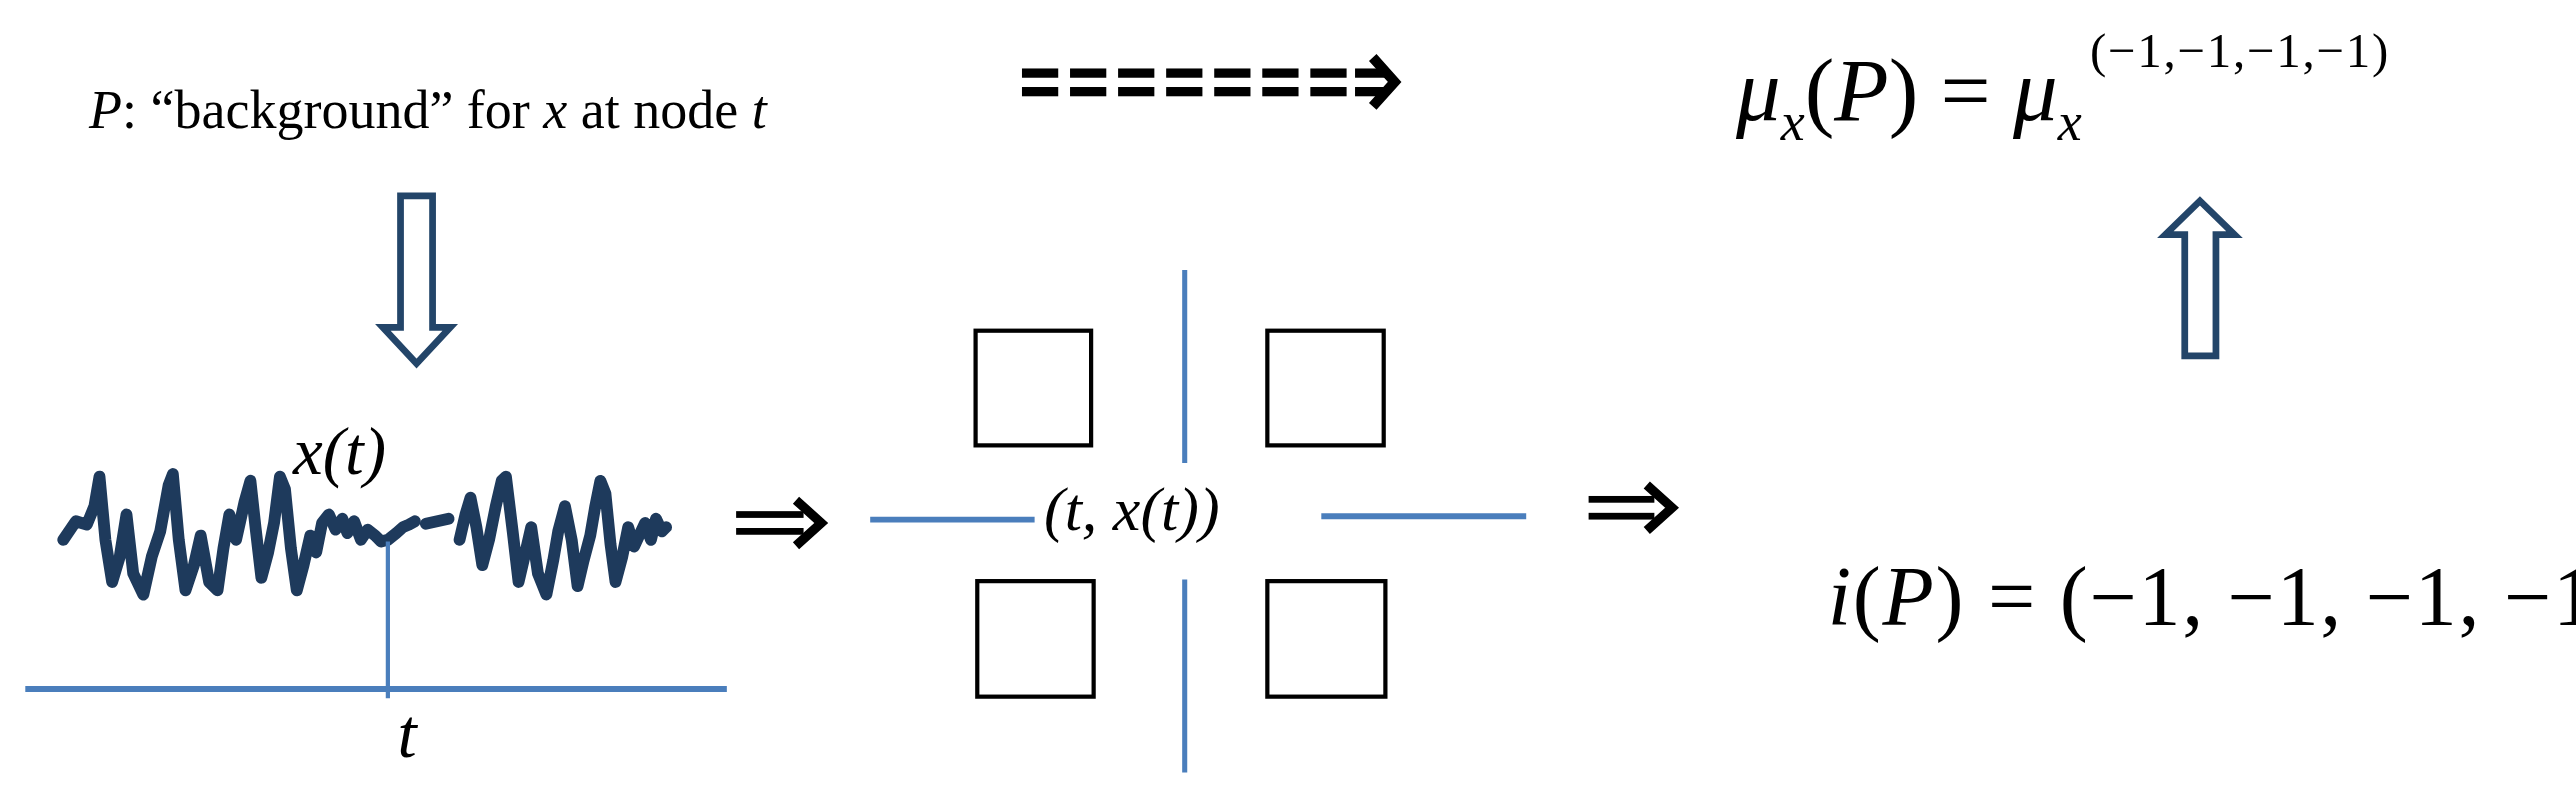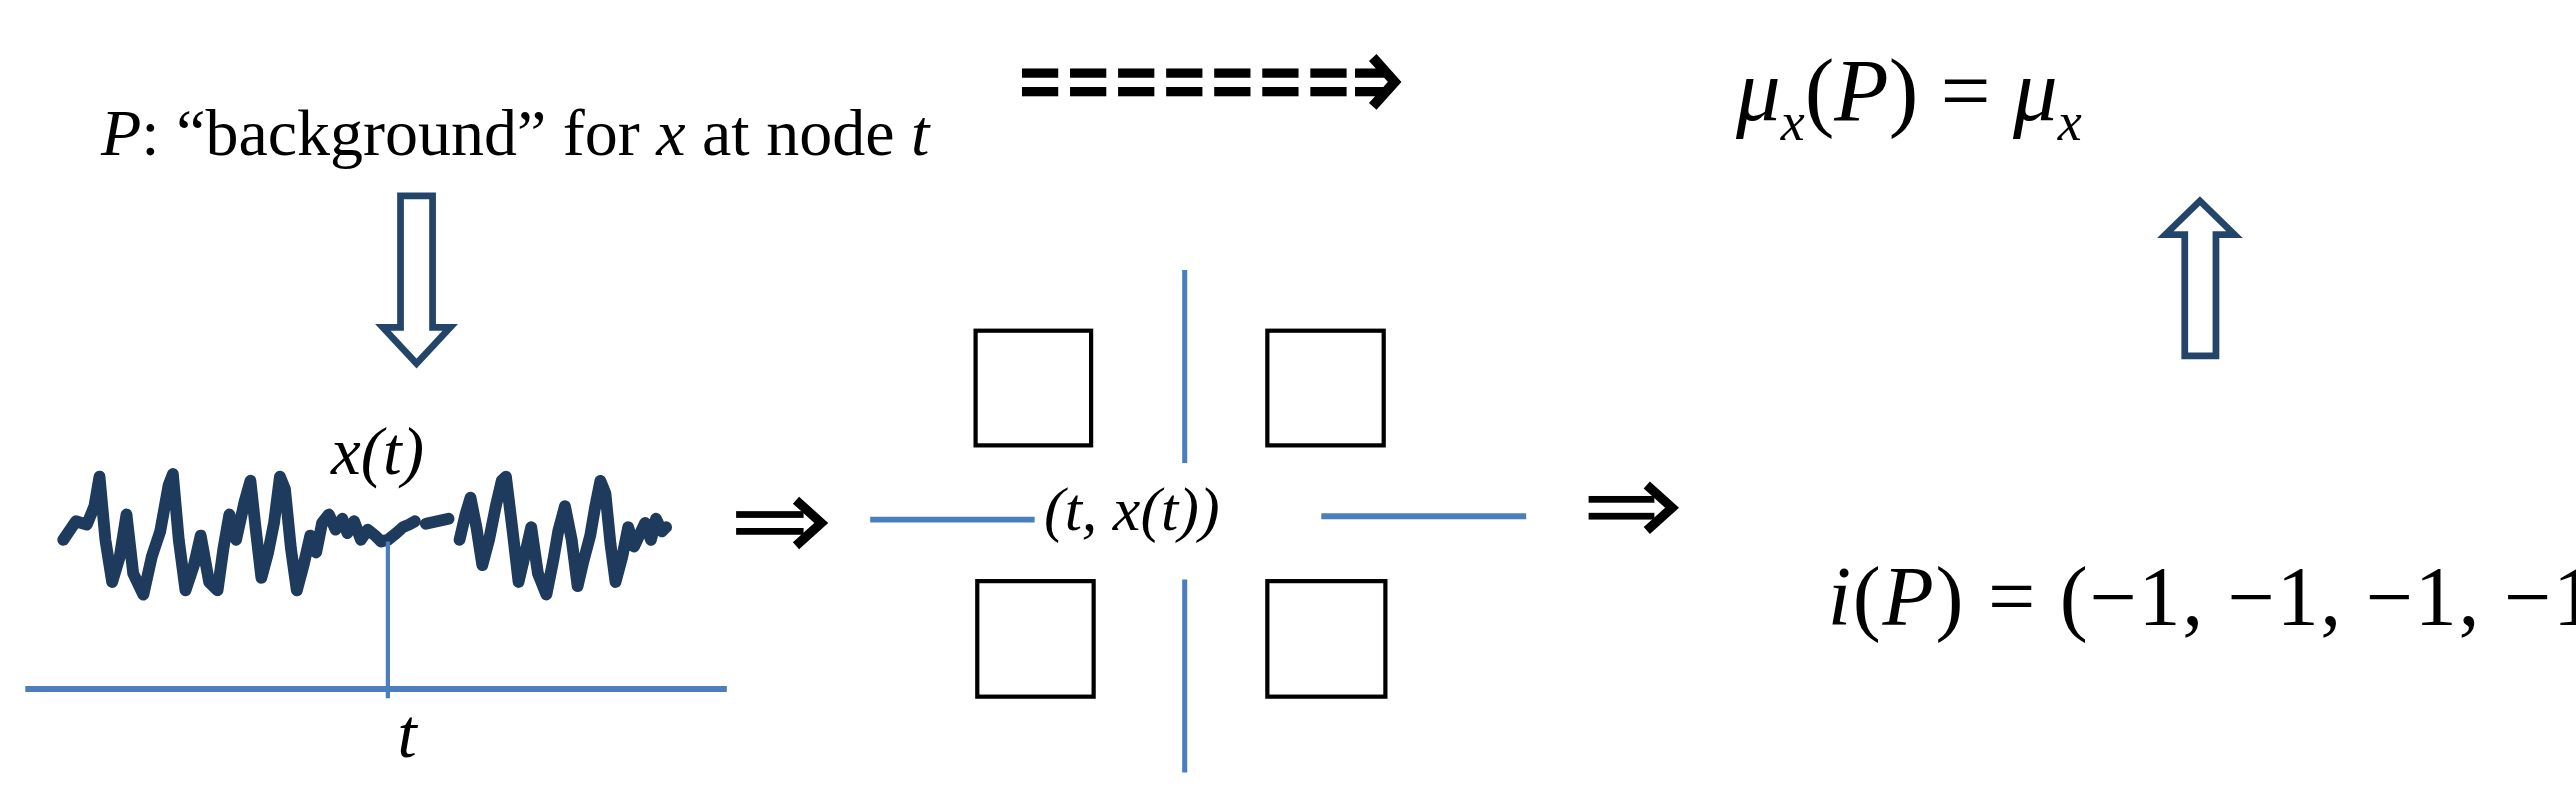--- a/index.html
+++ b/index.html
@@ -4,23 +4,23 @@
 <style>
   html,body{margin:0;padding:0;background:#ffffff;}
   .canvas{
     position:relative;width:2576px;height:798px;background:#ffffff;overflow:hidden;
     font-family:"Liberation Serif","DejaVu Serif",serif;color:#000;
   }
   svg.layer{position:absolute;left:0;top:0;}
   .label{position:absolute;white-space:pre;}
   .it{font-style:italic;}
 
-  #title{left:35px;top:13.5px;font-size:66px;line-height:1.2;}
+  #title{left:35px;top:13.5px;font-size:54px;line-height:1.2;}
 
-  #sig-label{left:293px;top:413px;width:169px;text-align:center;font-size:67px;font-style:italic;}
+  #sig-label{left:293px;top:413px;width:169px;font-size:67px;font-style:italic;}
   #sig-t{left:365px;top:695px;width:84px;text-align:center;font-size:69px;font-style:italic;}
 
   #grid-label{left:1044px;top:469px;width:266px;text-align:left;font-size:62px;font-style:italic;line-height:81px;}
 
   #mu{left:1710px;top:22px;width:809px;height:143px;white-space:pre;margin-left:26px;}
   #mu .main{position:absolute;left:0;top:20px;font-size:89px;line-height:1.1;white-space:pre;}
   #mu .subx{font-size:54px;font-style:italic;position:relative;top:20px;}
   #mu .sup{position:absolute;left:354px;top:0;font-size:49px;letter-spacing:1.7px;white-space:pre;}
 
   #iformula{left:1737px;top:452px;font-size:84px;line-height:1.15;letter-spacing:1.7px;white-space:pre;}
@@ -95,20 +95,21 @@
     <span class="it">P</span><span>: “background” for </span><span class="it">x</span><span> at node </span><span class="it">t</span>
   </div>
 
   <div class="label" id="sig-label">x(t)</div>
   <div class="label" id="sig-t">t</div>
 
   <div class="label" id="grid-label">(t, x(t))</div>
 
   <div class="label" id="mu">
     <span class="main"><span class="it">μ</span><span class="subx">x</span><span>(</span><span class="it">P</span><span>)</span><span> = </span><span class="it">μ</span><span class="subx">x</span></span>
+    <span class="sup">(−1,−1,−1,−1)</span>
   </div>
 
   <div class="label" id="iformula">
     <span class="it">i</span><span>(</span><span class="it">P</span><span>)</span><span> = </span><span>(−1, −1, −1, −1)</span>
   </div>
 
 </div>
 
 
 </body></html>

